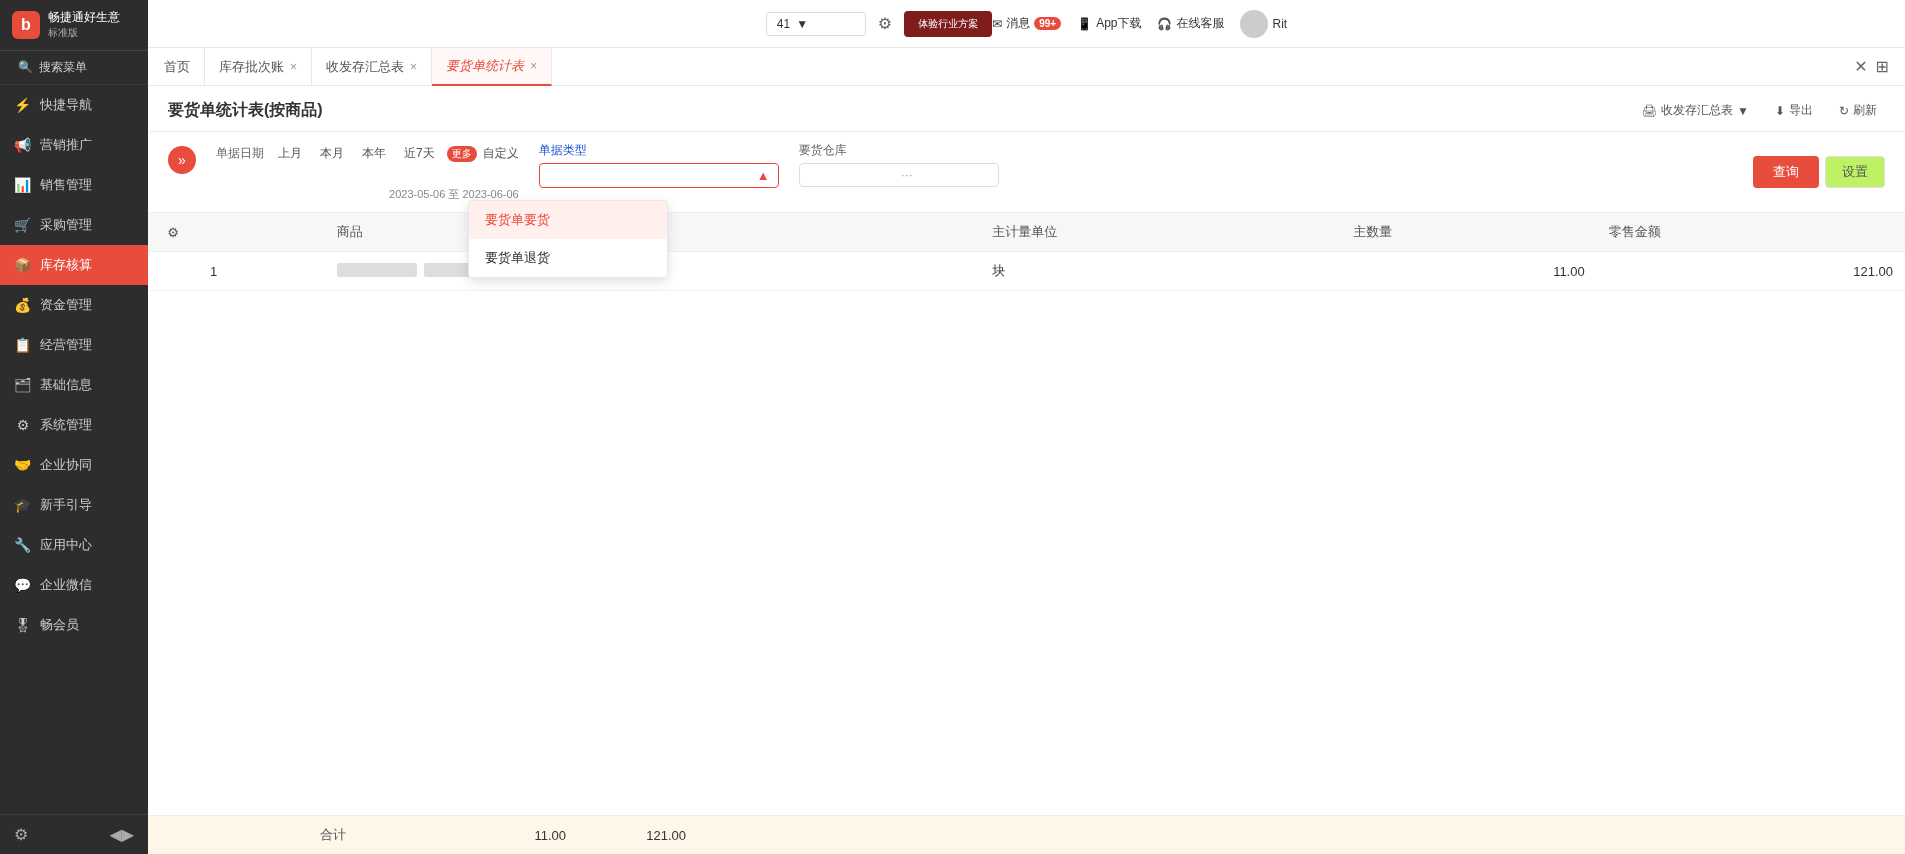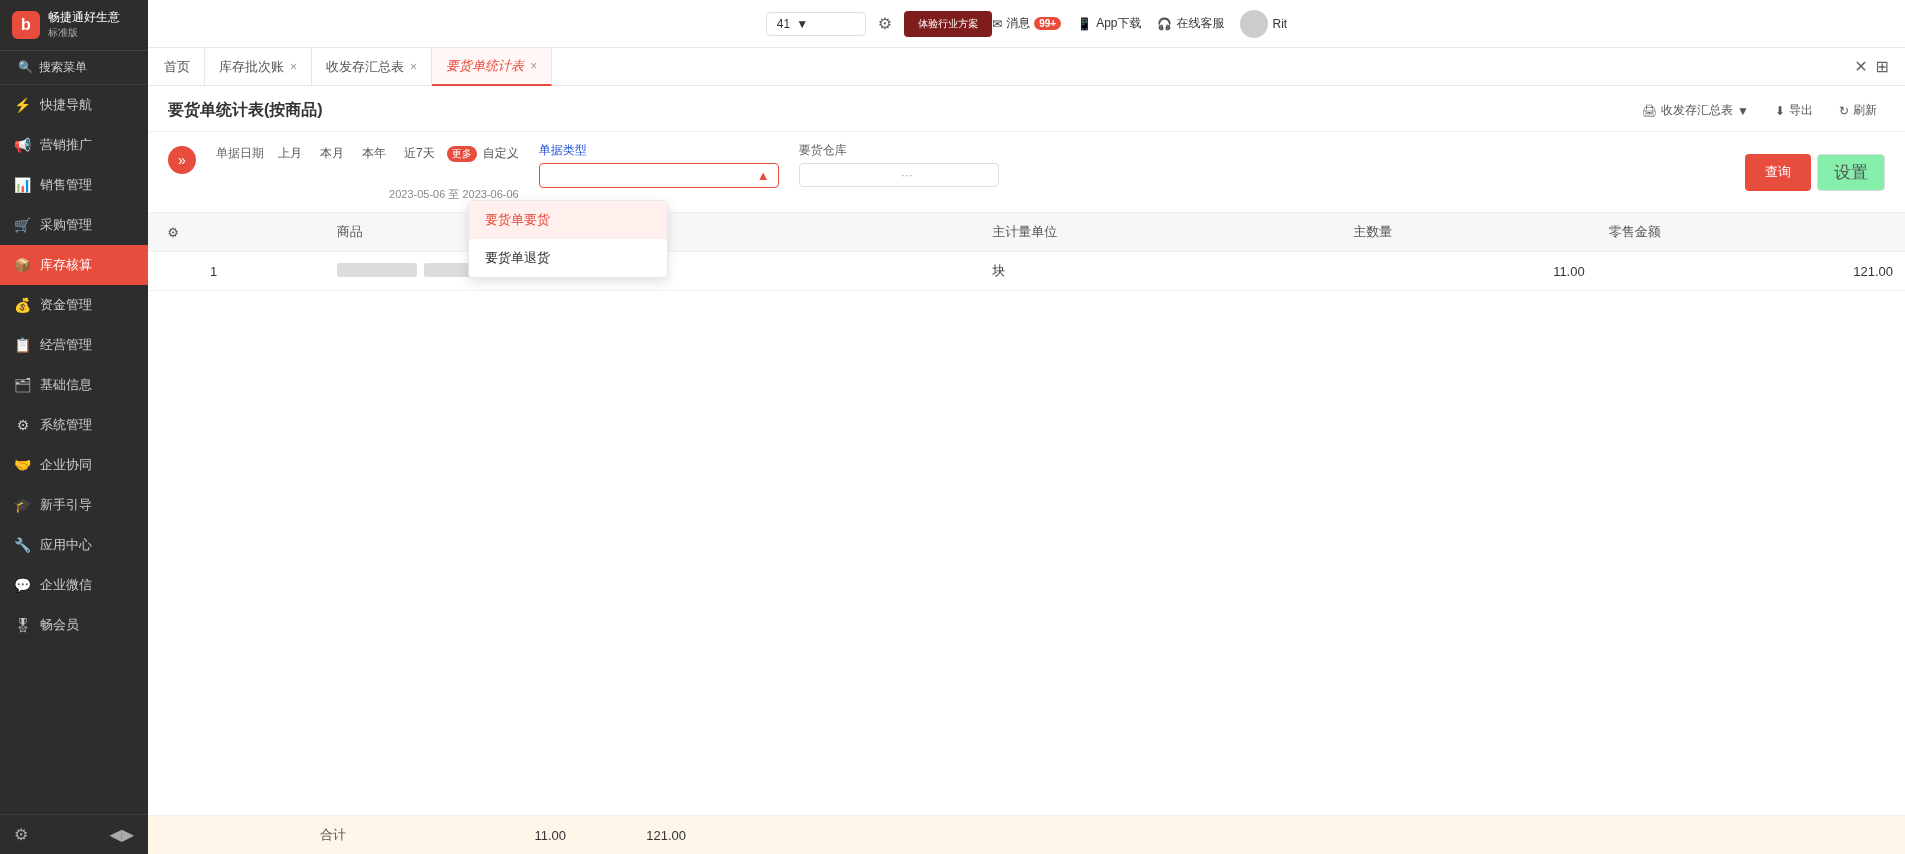--- a/index.html
+++ b/index.html
@@ -212,22 +212,22 @@
     }
     .filter-warehouse-input span { font-size: 12px; color: #999; flex: 1; }
     .more-icon { color: #999; cursor: pointer; font-size: 14px; margin-left: 4px; }
 
     .filter-actions { display: flex; gap: 6px; margin-left: auto; align-self: center; }
     .query-btn {
       background: #e84c3d; color: #fff; border: none;
       padding: 6px 20px; border-radius: 4px; cursor: pointer; font-size: 13px;
     }
     .setting-btn {
-      background: #86efac; color: #555; border: 1px solid #ddd;
-      padding: 6px 16px; border-radius: 4px; cursor: pointer; font-size: 17px;
+      background: #bef264; color: #555; border: 1px solid #ddd;
+      padding: 6px 16px; border-radius: 4px; cursor: pointer; font-size: 13px;
     }
 
     
     .dropdown-overlay {
       position: absolute;
       top: 68px;
       left: 320px;
       background: #fff;
       border: 1px solid #e8e8e8;
       border-radius: 4px;

